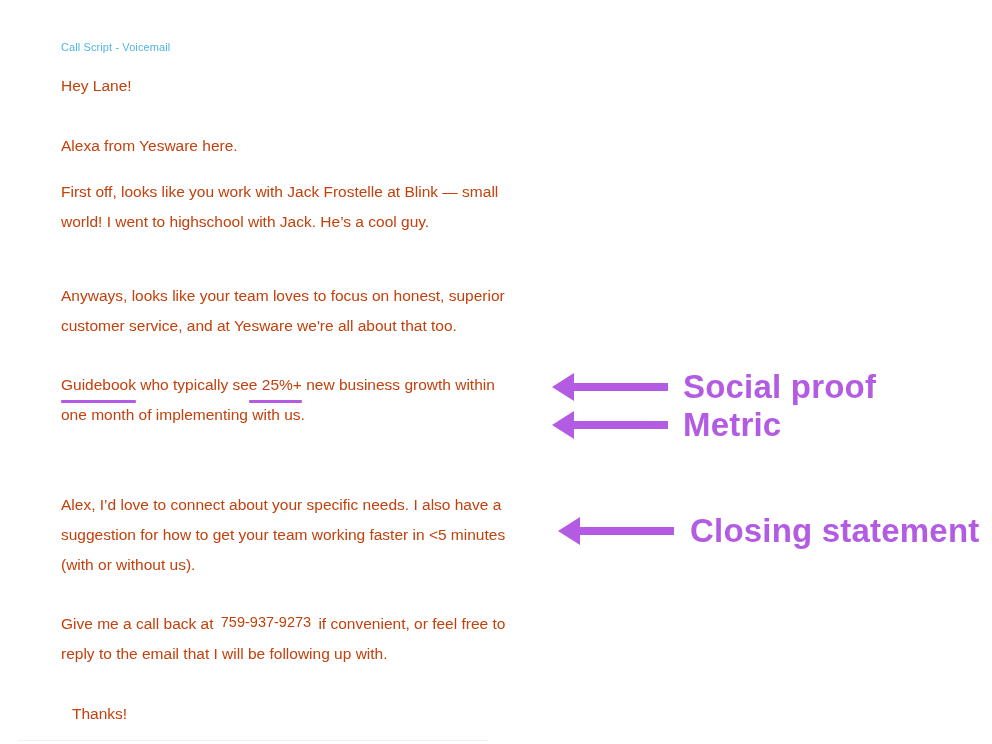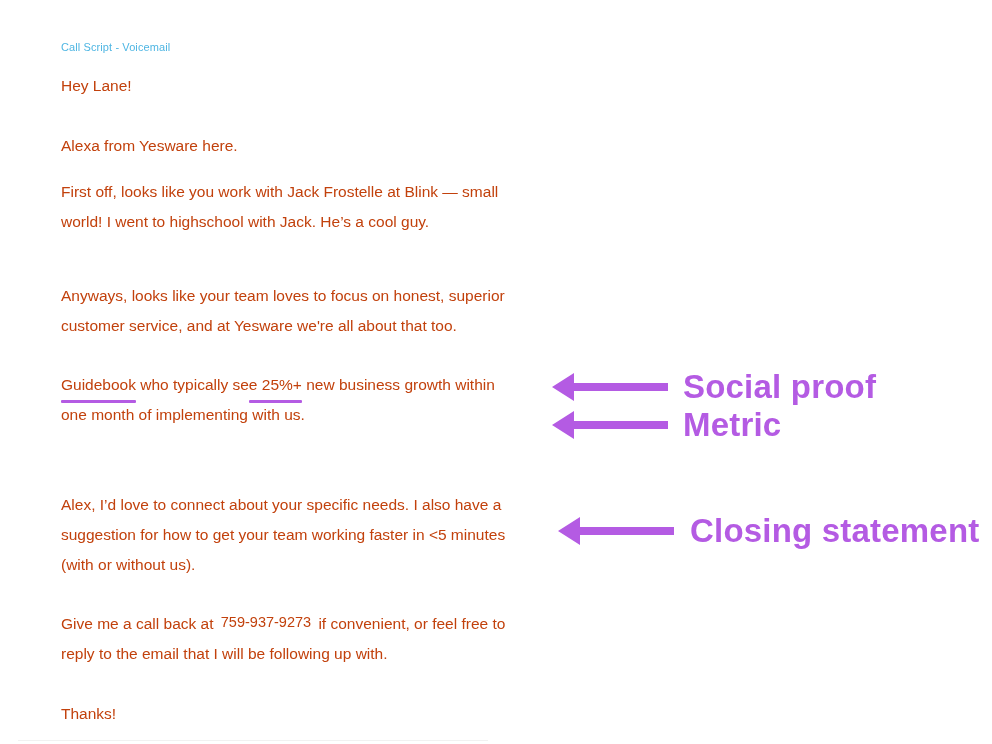--- a/index.html
+++ b/index.html
@@ -108,21 +108,21 @@
     <span class="line">Alex, I’d love to connect about your specific needs. I also have a</span>
     <span class="line">suggestion for how to get your team working faster in &lt;5 minutes</span>
     <span class="line">(with or without us).</span>
   </div>
 
   <div class="para" style="top:609px;">
     <span class="line"><span>Give me a call back at </span><span class="phone">759-937-9273</span><span> if convenient, or feel free to</span></span>
     <span class="line">reply to the email that I will be following up with.</span>
   </div>
 
-  <div class="para" style="top:699px;">
+  <div class="para" style="top:699px;margin-left:11px;">
     <span class="line">Thanks!</span>
   </div>
 
   <div class="bottom-rule"></div>
 </div>
 
 <div class="annot" style="left:552px; top:368px;">
   <svg class="arrow" width="118" height="32" viewBox="0 0 118 32">
     <polygon points="0,16 22,2 22,12 116,12 116,20 22,20 22,30" fill="#b45be3"></polygon>
   </svg>

